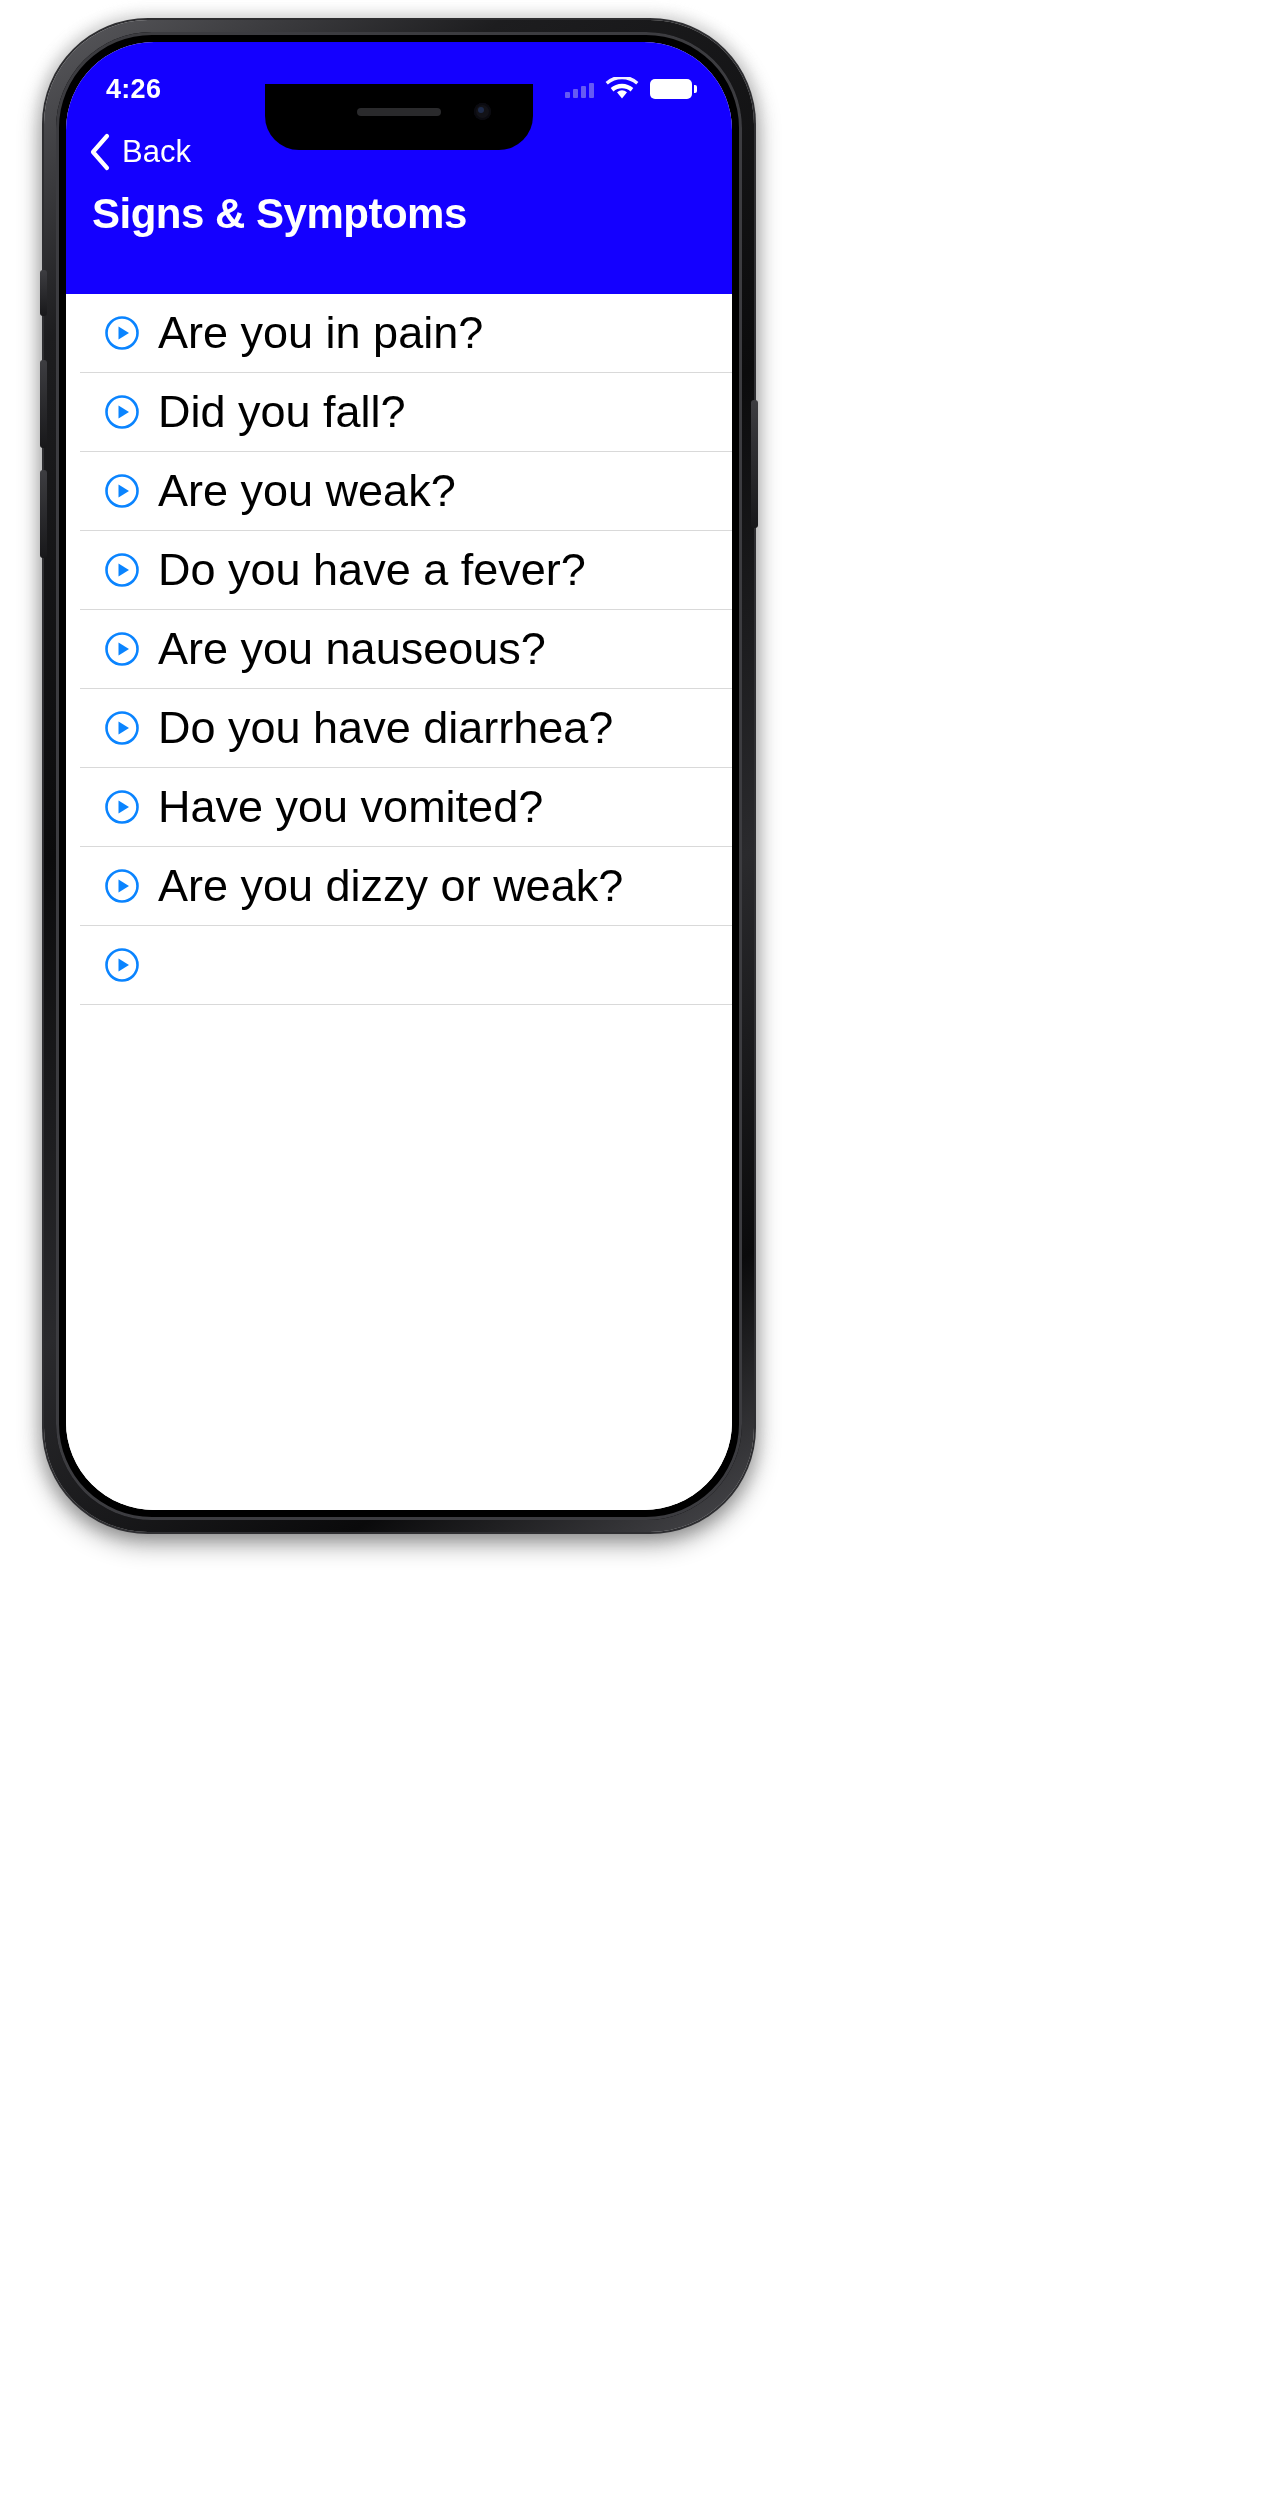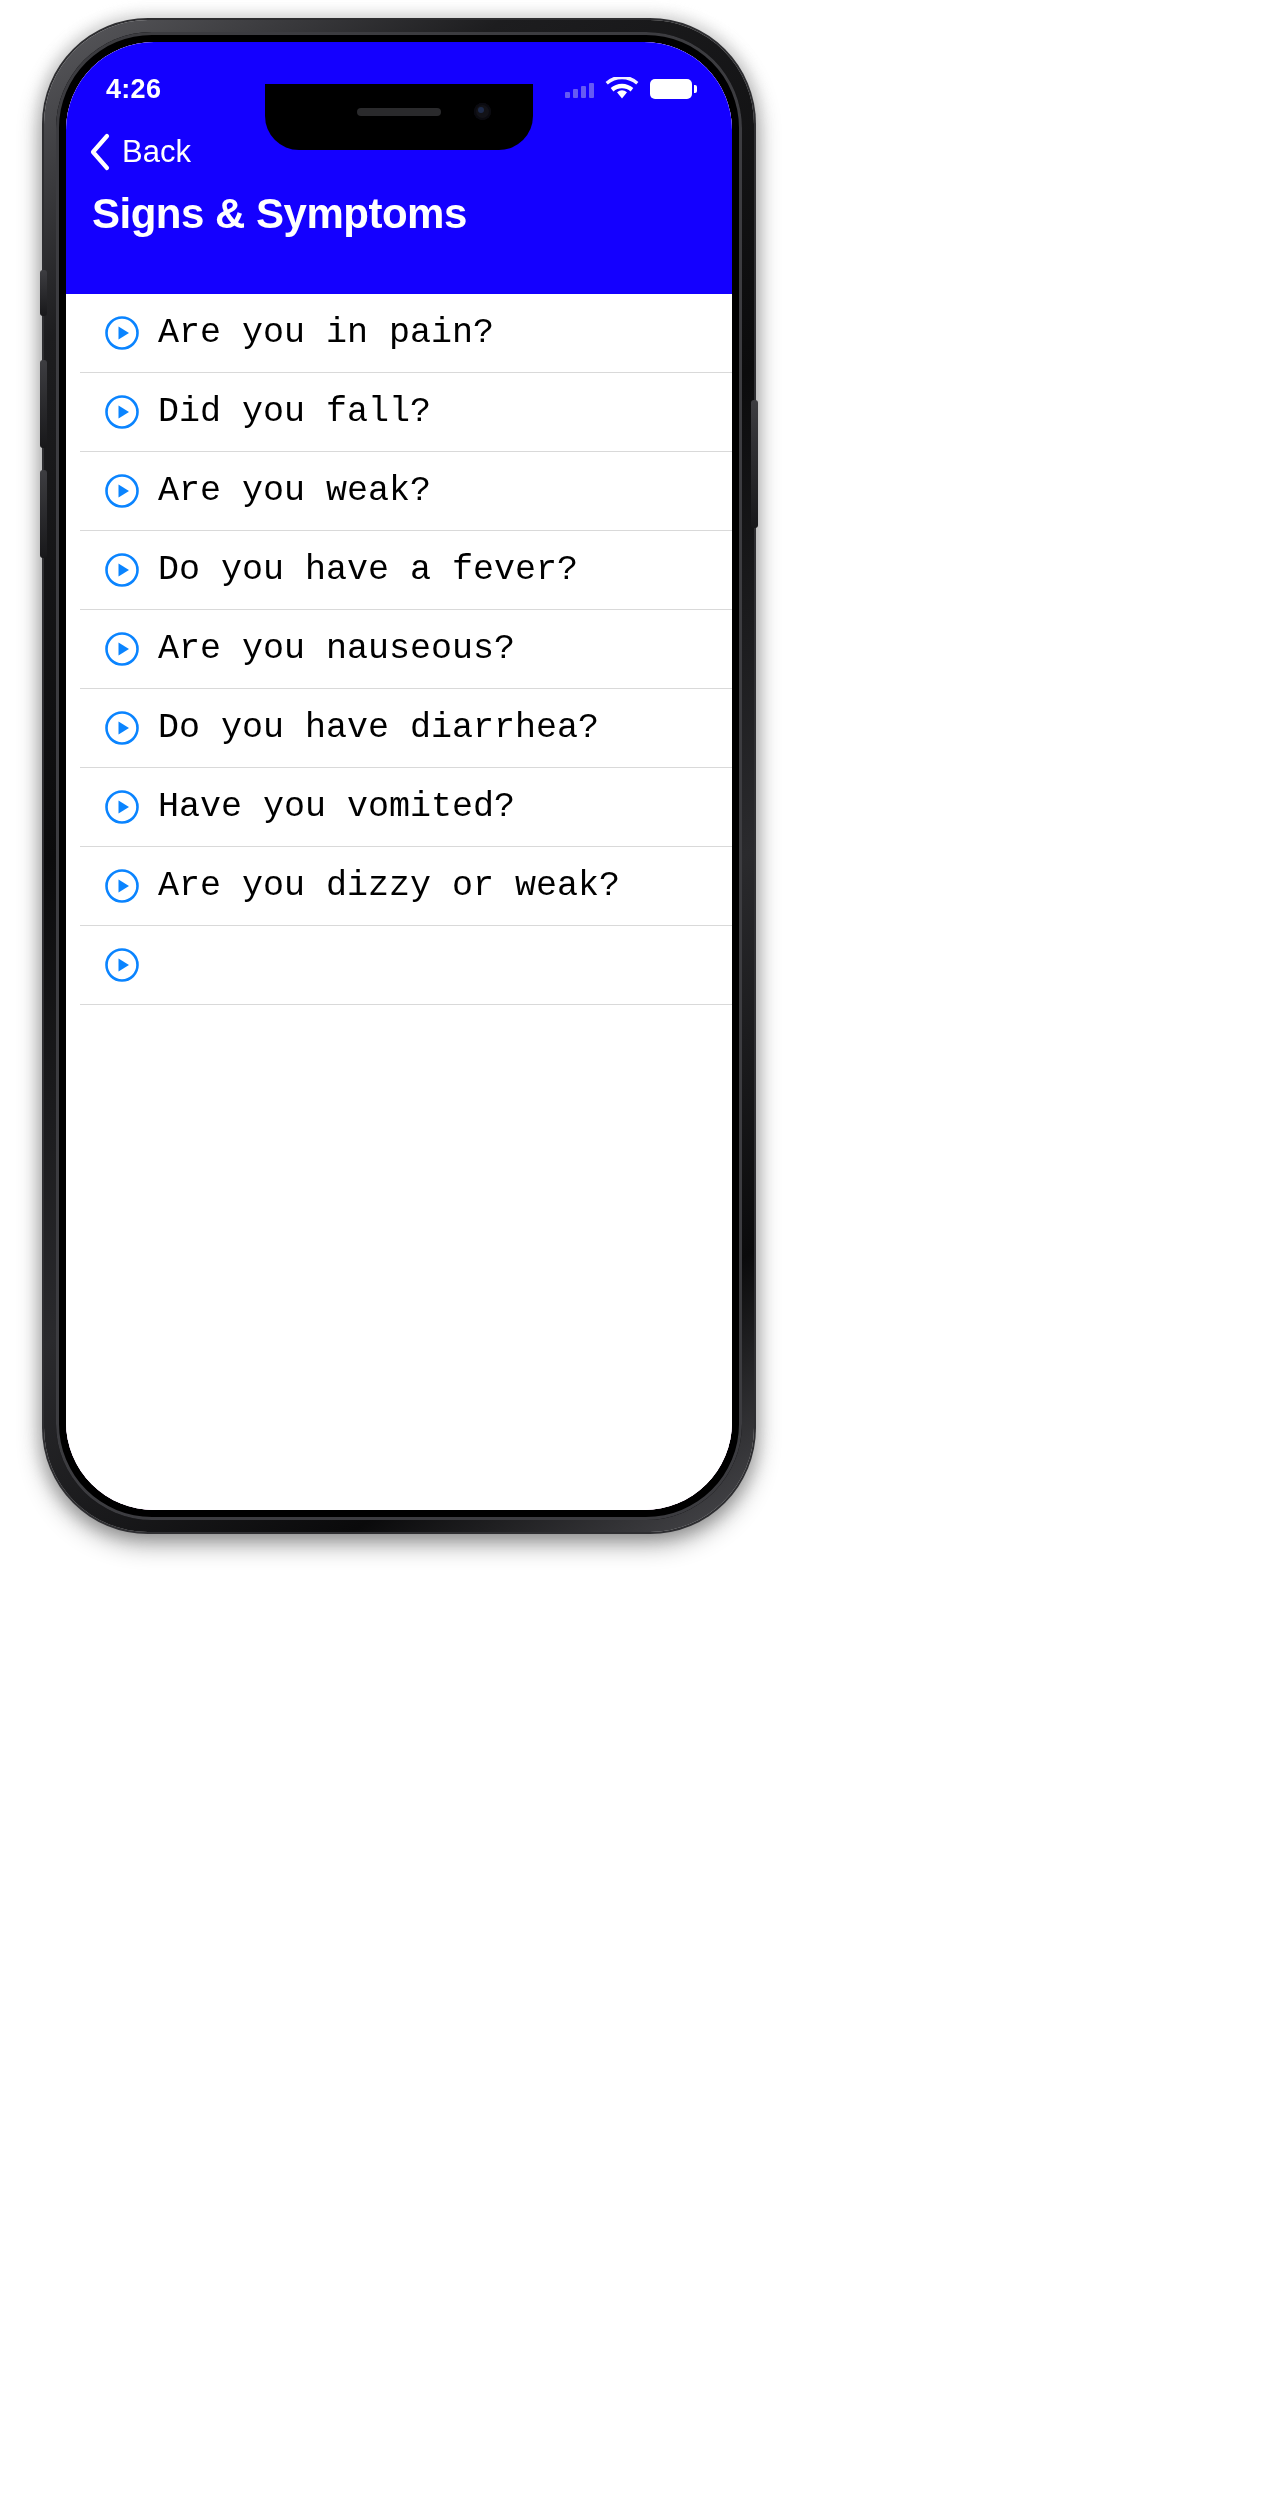--- a/index.html
+++ b/index.html
@@ -57,21 +57,21 @@
     overflow: hidden;
   }
 
   .screen {
     position: absolute;
     left: 66px;
     top: 42px;
     width: 666px;
     height: 1468px;
     border-radius: 88px;
-    background: #f0abfc;
+    background: #000000;
     overflow: hidden;
   }
 
   
   .btn-side {
     position: absolute;
     background: linear-gradient(180deg,#3d3d41,#18181a);
     border-radius: 3px;
   }
   .btn-mute   { left: 40px; top: 270px;  width: 7px; height: 46px; }
@@ -231,24 +231,23 @@
     border-bottom: 1px solid #d9d9d9;
     margin-left: 14px;
   }
   .play-icon {
     flex: 0 0 auto;
     width: 36px;
     height: 36px;
     display: block;
   }
   .item-label {
-    font-size: 35px;
+    font-size: 45px;
     color: #000000;
     white-space: nowrap;
-    font-family: Liberation Mono, monospace;
   }
 </style>
 </head>
 <body>
 
 <div class="stage">
 
   <div class="phone-shadow"></div>
   <div class="phone-outer"></div>
 

